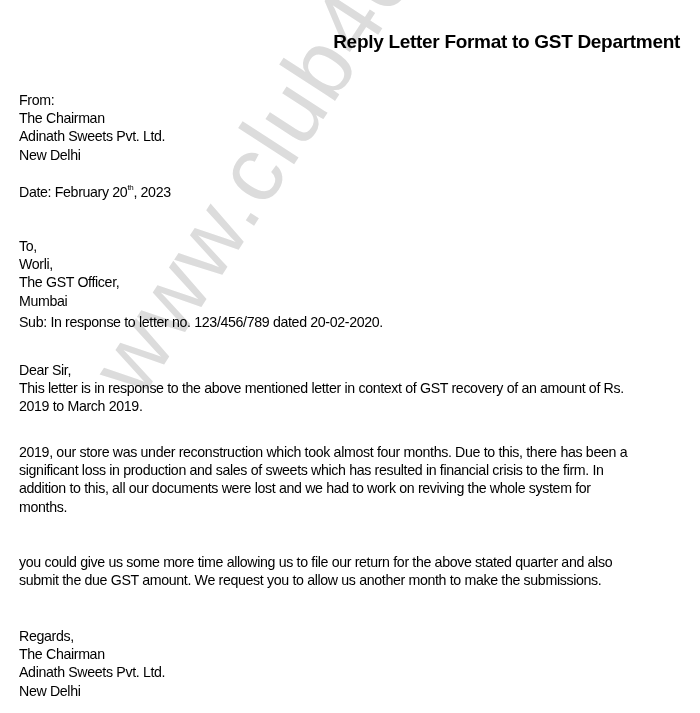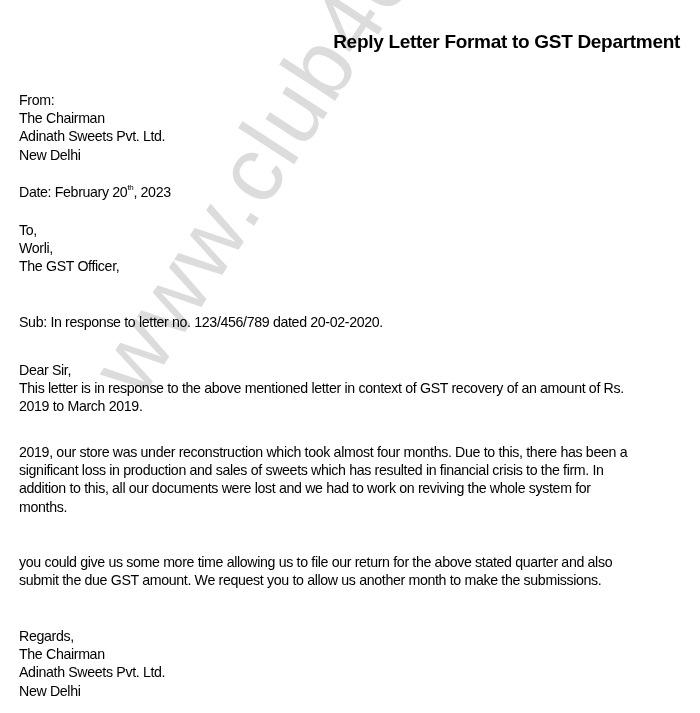--- a/index.html
+++ b/index.html
@@ -79,24 +79,25 @@
       <span class="line">From:</span>
       <span class="line">The Chairman</span>
       <span class="line">Adinath Sweets Pvt. Ltd.</span>
       <span class="line">New Delhi</span>
     </div>
 
     <div class="block" style="top:183px;">
       <span class="line"><span>Date: February 20</span><sup>th</sup><span>, 2023</span></span>
     </div>
 
-    <div class="block" style="top:221px;">
+    <div class="block" style="top:237px;">
       <span class="line">To,</span>
       <span class="line">Worli,</span>
       <span class="line">The GST Officer,</span>
+      <span class="line">Mumbai</span>
     </div>
 
     <div class="block" style="top:313px;">
       <span class="line">Sub: In response to letter no. 123/456/789 dated 20-02-2020.</span>
     </div>
 
     <div class="block" style="top:361px;">
       <span class="line">Dear Sir,</span>
       <span class="line">This letter is in response to the above mentioned letter in context of GST recovery of an amount of Rs.</span>
       <span class="line">2019 to March 2019.</span>

